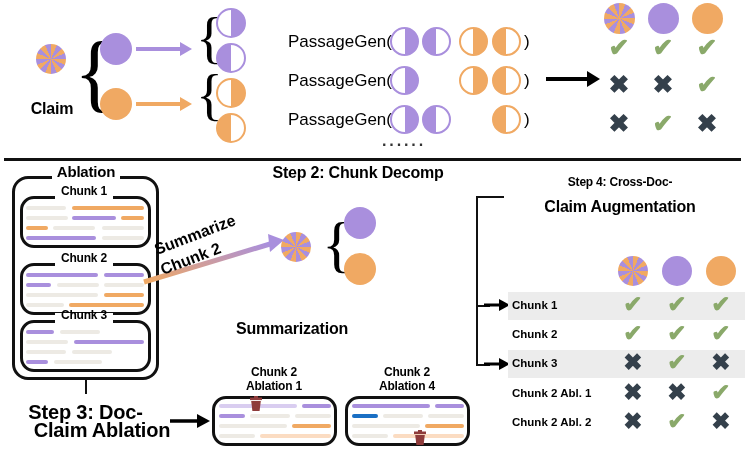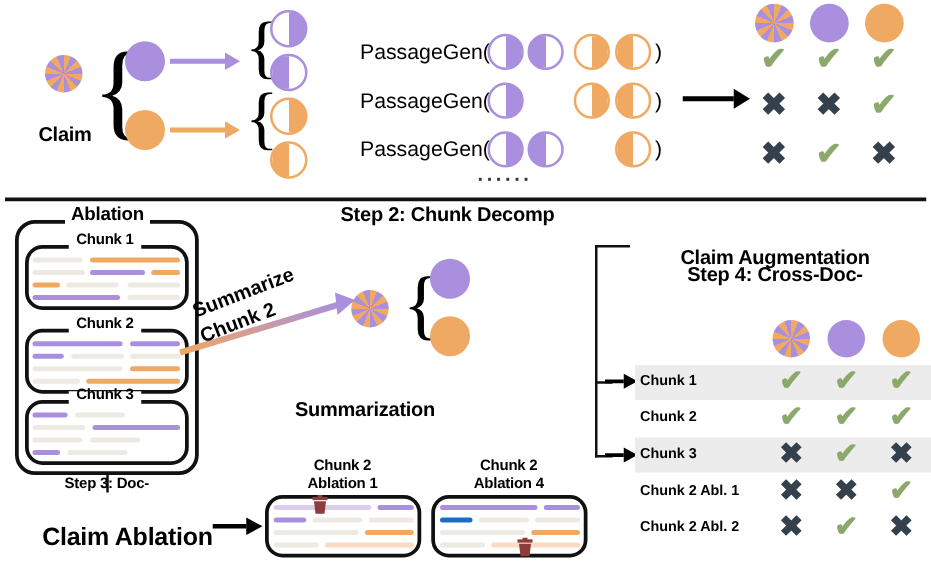--- a/index.html
+++ b/index.html
@@ -187,21 +187,21 @@
     <div class="ln g" style="left:0px;top:12px;width:42px;"></div>
     <div class="ln pu" style="left:48px;top:12px;width:70px;"></div>
     <div class="ln g" style="left:0px;top:22px;width:40px;"></div>
     <div class="ln g" style="left:46px;top:22px;width:40px;"></div>
     <div class="ln pu" style="left:0px;top:32px;width:22px;"></div>
     <div class="ln g" style="left:28px;top:32px;width:48px;"></div>
   </div>
 
   <div class="abs vline" style="left:85px;top:380px;height:14px;"></div>
 
-  <div class="abs lbl" style="left:8px;top:380px;width:155px;font-size:12px;">Step 3: Doc-</div>
+  <div class="abs lbl" style="left:8px;top:401px;width:155px;font-size:20px;">Step 3: Doc-</div>
   <div class="abs lbl" style="left:18px;top:419px;width:168px;font-size:20px;">Claim Ablation</div>
 
   <svg class="abs" style="left:170px;top:412px;" width="40" height="18">
     <line x1="0" y1="9" x2="27" y2="9" stroke="#000" stroke-width="3.5"></line>
     <polygon points="27,2 40,9 27,16" fill="#000"></polygon>
   </svg>
 
   <svg class="abs" style="left:142px;top:230px;" width="152" height="56">
     <defs>
       <linearGradient id="sumgrad" x1="0" y1="1" x2="1" y2="0">
@@ -257,21 +257,21 @@
     <div class="ln or" style="left:73px;top:22px;width:39px;"></div>
     <div class="ln g" style="left:0px;top:32px;width:36px;"></div>
     <div class="ln or-lt" style="left:41px;top:32px;width:71px;"></div>
   </div>
   <svg class="abs" style="left:413px;top:430px;" width="14" height="16">
     <rect x="1" y="1.5" width="12" height="2.6" fill="#8e3b3b"></rect>
     <path d="M2.2 5 L11.8 5 L10.6 15 L3.4 15 Z" fill="#8e3b3b"></path>
     <rect x="5" y="0" width="4" height="2" fill="#8e3b3b"></rect>
   </svg>
 
-  <div class="abs lbl" style="left:500px;top:176px;width:240px;font-size:16px;margin-top:36px;">Step 4: Cross-Doc-</div>
+  <div class="abs lbl" style="left:500px;top:176px;width:240px;font-size:12px;">Step 4: Cross-Doc-</div>
   <div class="abs lbl" style="left:500px;top:198px;width:240px;font-size:16px;">Claim Augmentation</div>
 
   <div class="abs vline" style="left:476px;top:196px;height:170px;"></div>
   <div class="abs hline" style="left:476px;top:196px;width:28px;"></div>
   <div class="abs hline" style="left:476px;top:364px;width:14px;"></div>
   <div class="abs hline" style="left:476px;top:305px;width:14px;"></div>
 
   <svg class="abs" style="left:484px;top:297px;" width="26" height="16">
     <line x1="0" y1="8" x2="15" y2="8" stroke="#000" stroke-width="3"></line>
     <polygon points="15,2 26,8 15,14" fill="#000"></polygon>

